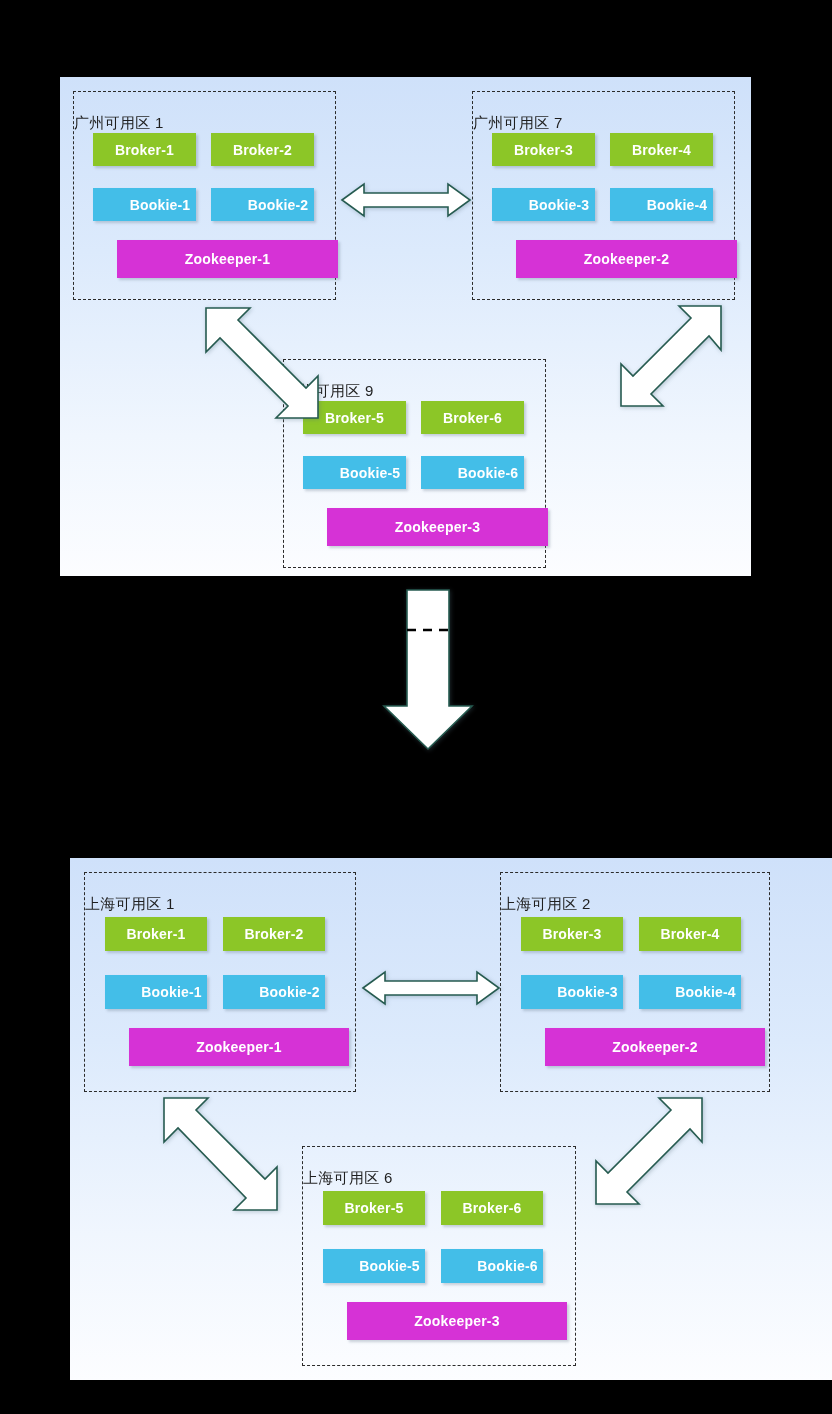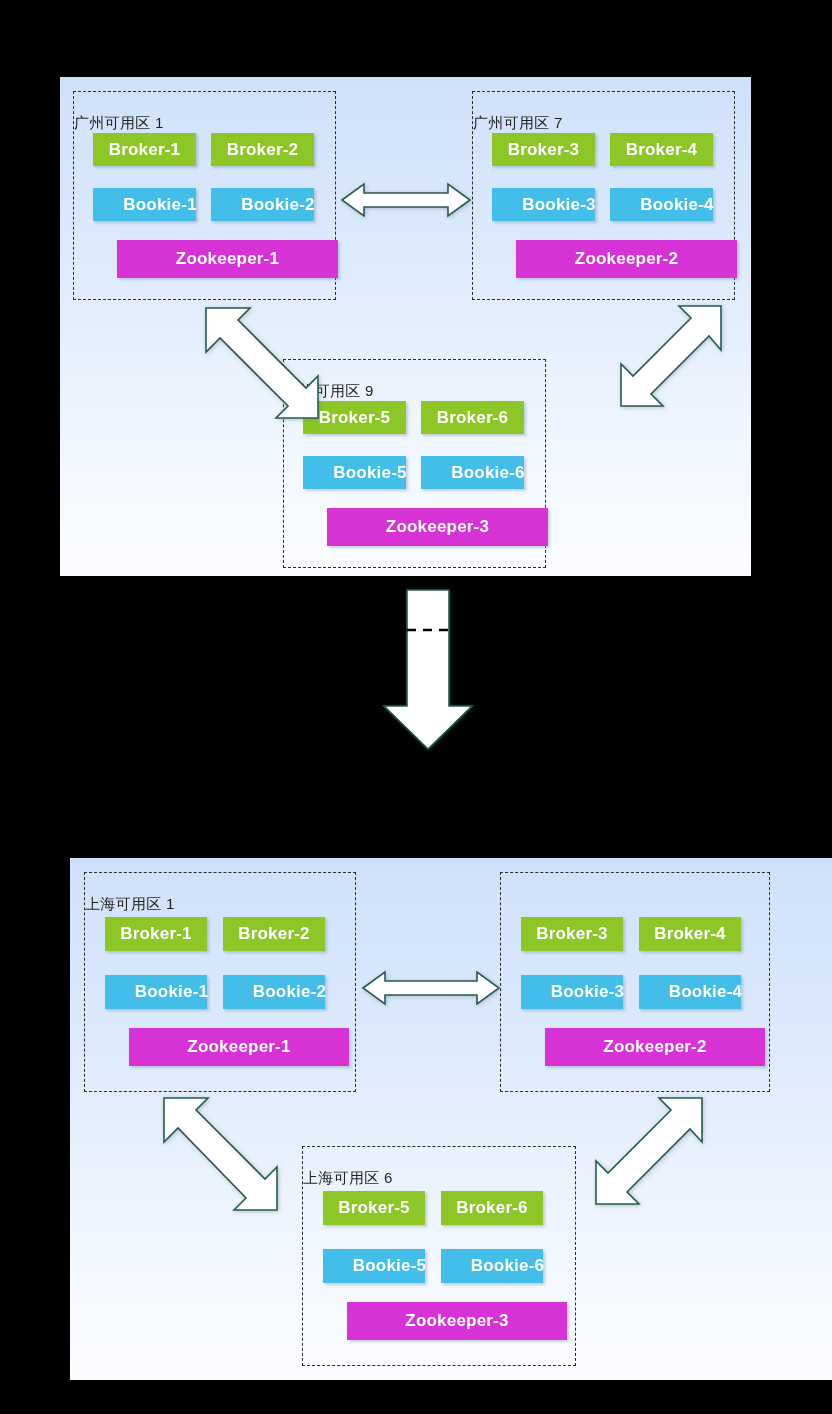--- a/index.html
+++ b/index.html
@@ -8,21 +8,21 @@
 
   .region{position:absolute;
           background:linear-gradient(180deg,#cfe1fa 0%,#dceafc 35%,#f0f6fe 72%,#fcfdff 100%);}
 
   .zone{position:absolute;border:1.6px dashed #2b2b2b;box-sizing:border-box;}
 
   .zone-title{position:absolute;left:0;right:0;top:22px;text-align:left;
               font-size:15px;color:#1f1f1f;letter-spacing:.3px;white-space:nowrap;}
 
   .node{position:absolute;box-sizing:border-box;display:flex;align-items:center;
-        justify-content:center;color:#fff;font-size:17px;font-weight:600;
+        justify-content:center;color:#fff;font-size:14px;font-weight:600;
         letter-spacing:.2px;box-shadow:1.5px 1.5px 2.5px rgba(90,110,130,.30);
         white-space:nowrap;}
   .broker{background:#8cc627;}
   .bookie{background:#43bee8;padding-left:31px;}
   .zk{background:#d632d6;margin-left:24px;}
 
   .arrow{position:absolute;overflow:visible;}
   .arrow svg{display:block;overflow:visible;}
   .apath{fill:#ffffff;stroke:#265b50;stroke-width:1.6;stroke-linejoin:miter;
          filter:drop-shadow(1.5px 1.5px 2px rgba(80,110,120,.35));}
@@ -91,20 +91,21 @@
   <div class="zone" style="left:14px;top:14px;width:272px;height:220px;">
     <div class="zone-title">上海可用区 1</div>
     <div class="node broker" style="left: 20px; top: 44px; width: 102px; height: 34px; background: rgb(140, 198, 39);">Broker-1</div>
     <div class="node broker" style="left: 138px; top: 44px; width: 102px; height: 34px; background: rgb(140, 198, 39);">Broker-2</div>
     <div class="node bookie" style="left: 20px; top: 102px; width: 102px; height: 34px; background: rgb(67, 190, 232);">Bookie-1</div>
     <div class="node bookie" style="left: 138px; top: 102px; width: 102px; height: 34px; background: rgb(67, 190, 232);">Bookie-2</div>
     <div class="node zk" style="left: 20px; top: 155px; width: 220px; height: 38px; background: rgb(214, 50, 214);">Zookeeper-1</div>
   </div>
 
   <div class="zone" style="left:430px;top:14px;width:270px;height:220px;">
+    <div class="zone-title">上海可用区 2</div>
     <div class="node broker" style="left: 20px; top: 44px; width: 102px; height: 34px; background: rgb(140, 198, 39);">Broker-3</div>
     <div class="node broker" style="left: 138px; top: 44px; width: 102px; height: 34px; background: rgb(140, 198, 39);">Broker-4</div>
     <div class="node bookie" style="left: 20px; top: 102px; width: 102px; height: 34px; background: rgb(67, 190, 232);">Bookie-3</div>
     <div class="node bookie" style="left: 138px; top: 102px; width: 102px; height: 34px; background: rgb(67, 190, 232);">Bookie-4</div>
     <div class="node zk" style="left: 20px; top: 155px; width: 220px; height: 38px; background: rgb(214, 50, 214);">Zookeeper-2</div>
   </div>
 
   <div class="zone" style="left:232px;top:288px;width:274px;height:220px;">
     <div class="zone-title">上海可用区 6</div>
     <div class="node broker" style="left: 20px; top: 44px; width: 102px; height: 34px; background: rgb(140, 198, 39);">Broker-5</div>

